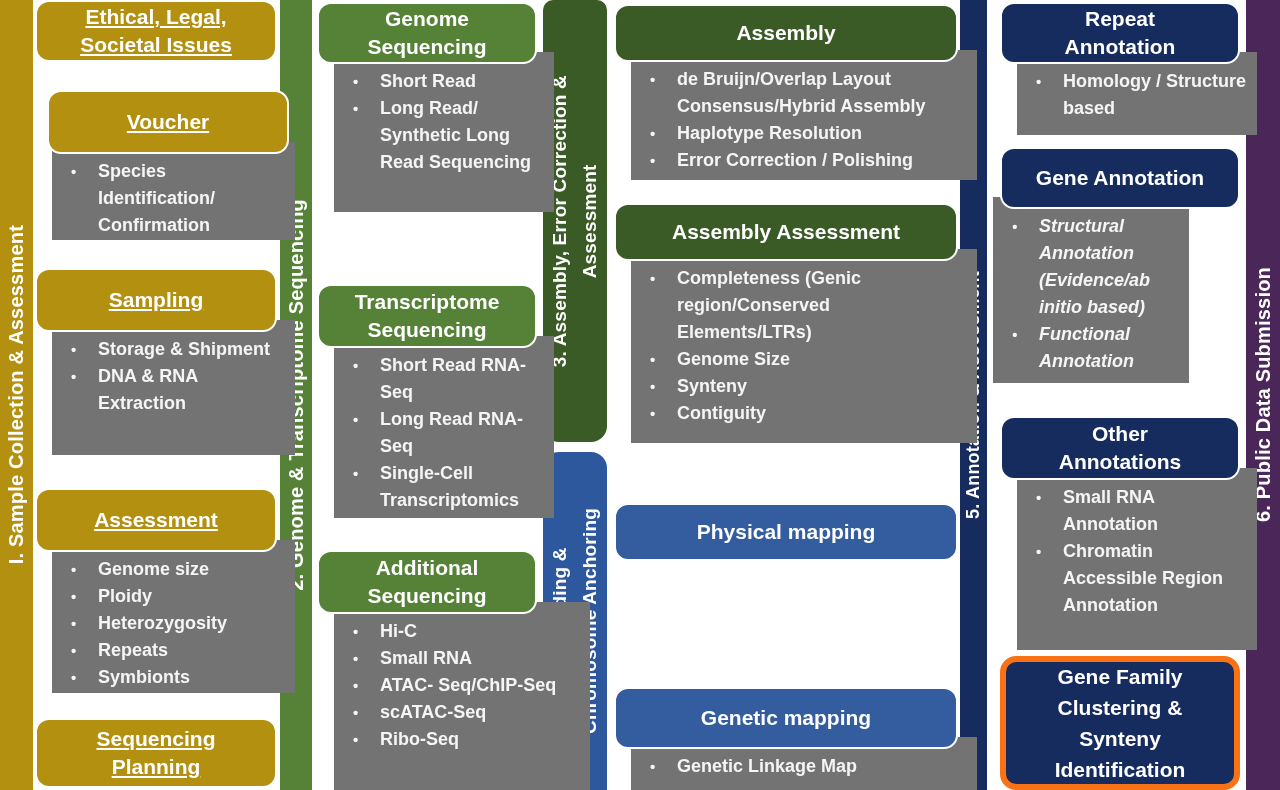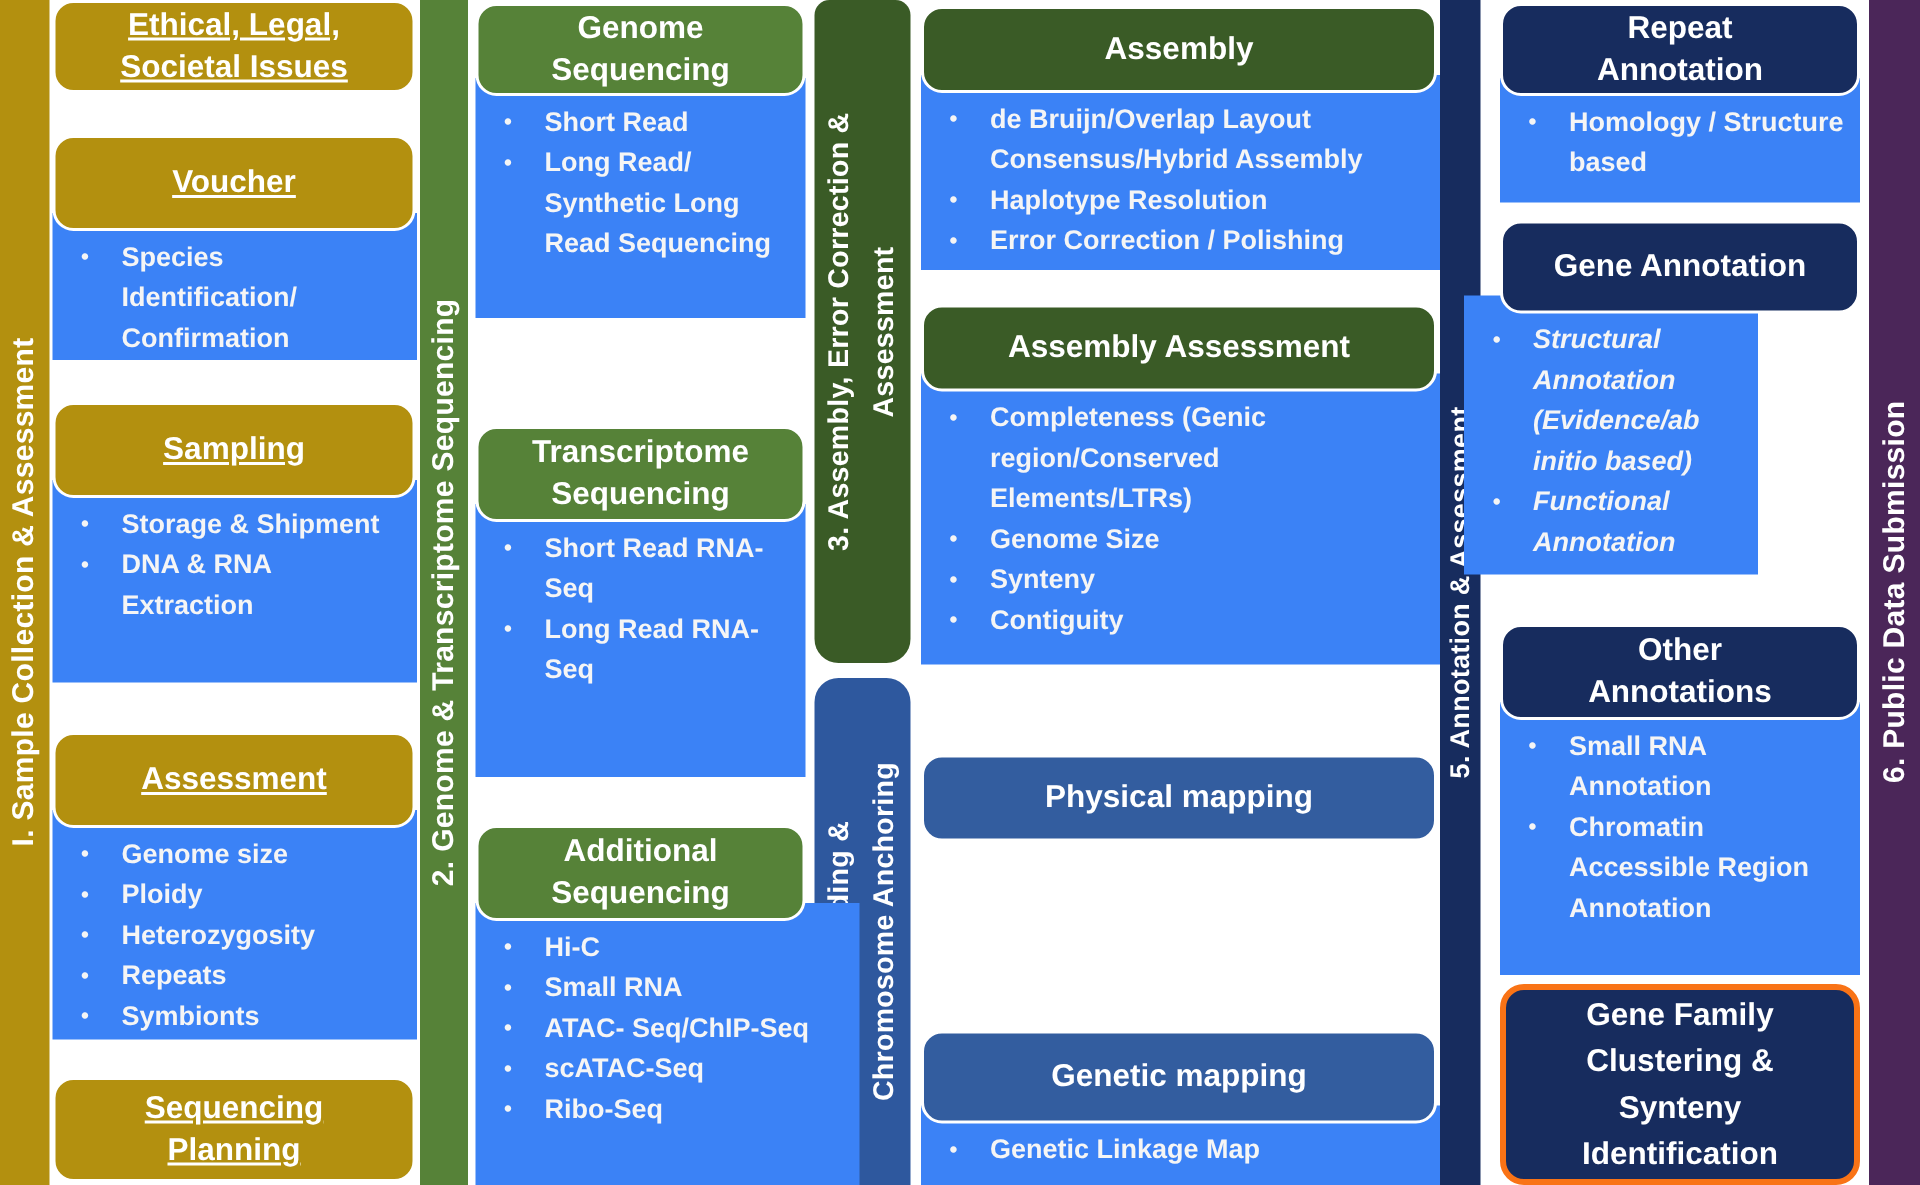--- a/index.html
+++ b/index.html
@@ -26,28 +26,28 @@
   .hdr{position:absolute;z-index:2;display:flex;align-items:center;justify-content:center;
        text-align:center;border:2px solid #fff;border-radius:14px;box-sizing:border-box;
        font-size:21px;line-height:1.35;padding:2px 28px;}
   .gold{background:#B3900F;text-decoration:underline;}
   .green{background:#568238;}
   .dkgreen{background:#3A5B26;}
   .blue{background:#335D9F;}
   .navy{background:#172C5E;}
 
   
-  .gray{position:absolute;z-index:1;background:#3b82f6;box-sizing:border-box;
-        padding:16px 8px 6px 10px;overflow:hidden;}
+  .gray{position:absolute;z-index:1;background:#737373;box-sizing:border-box;
+        padding:16px 8px 6px 10px;overflow:hidden;margin-left:17px;}
   .gray ul{margin:0;padding:0;list-style:none;}
   .gray li{position:relative;padding-left:36px;font-size:18px;line-height:27px;color:#F5F5F5;}
   .gray li::before{content:"\2022";position:absolute;left:9px;top:0;font-size:15px;}
 
   .bigbox{position:absolute;z-index:2;display:flex;align-items:center;justify-content:center;
-          text-align:center;border:4px solid #f97316;border-radius:16px;box-sizing:border-box;
+          text-align:center;border:6px solid #f97316;border-radius:16px;box-sizing:border-box;
           font-size:21px;line-height:31px;padding:4px 18px;}
 </style>
 </head>
 <body>
 
 <div id="stage">
 
   <div class="strip strip-gold">
     <div class="strip-label">I. Sample Collection &amp; Assessment</div>
   </div>
@@ -64,21 +64,21 @@
   </div>
   <div class="strip strip-navy">
     <div class="strip-label">5. Annotation &amp; Assessment</div>
   </div>
   <div class="strip strip-purple">
     <div class="strip-label">6. Public Data Submission</div>
   </div>
 
   <div class="hdr gold" style="left:35px;top:0;width:242px;height:62px;">Ethical, Legal, Societal Issues</div>
 
-  <div class="hdr gold" style="left:35px;top:90px;width:242px;height:64px;">Voucher</div>
+  <div class="hdr gold" style="left:47px;top:90px;width:242px;height:64px;">Voucher</div>
   <div class="gray" style="left:35px;top:142px;width:243px;height:98px;">
     <ul>
       <li>Species Identification/ Confirmation</li>
     </ul>
   </div>
 
   <div class="hdr gold" style="left:35px;top:268px;width:242px;height:64px;">Sampling</div>
   <div class="gray" style="left:35px;top:320px;width:243px;height:135px;">
     <ul>
       <li>Storage &amp; Shipment</li>
@@ -105,20 +105,21 @@
       <li>Short Read</li>
       <li>Long Read/ Synthetic Long Read Sequencing</li>
     </ul>
   </div>
 
   <div class="hdr green" style="left:317px;top:284px;width:220px;height:64px;">Transcriptome Sequencing</div>
   <div class="gray" style="left:317px;top:336px;width:220px;height:182px;">
     <ul>
       <li>Short Read RNA-Seq</li>
       <li>Long Read RNA-Seq</li>
+      <li>Single-Cell Transcriptomics</li>
     </ul>
   </div>
 
   <div class="hdr green" style="left:317px;top:550px;width:220px;height:64px;">Additional Sequencing</div>
   <div class="gray" style="left:317px;top:602px;width:256px;height:188px;">
     <ul>
       <li>Hi-C</li>
       <li>Small RNA</li>
       <li>ATAC- Seq/ChIP-Seq</li>
       <li>scATAC-Seq</li>

